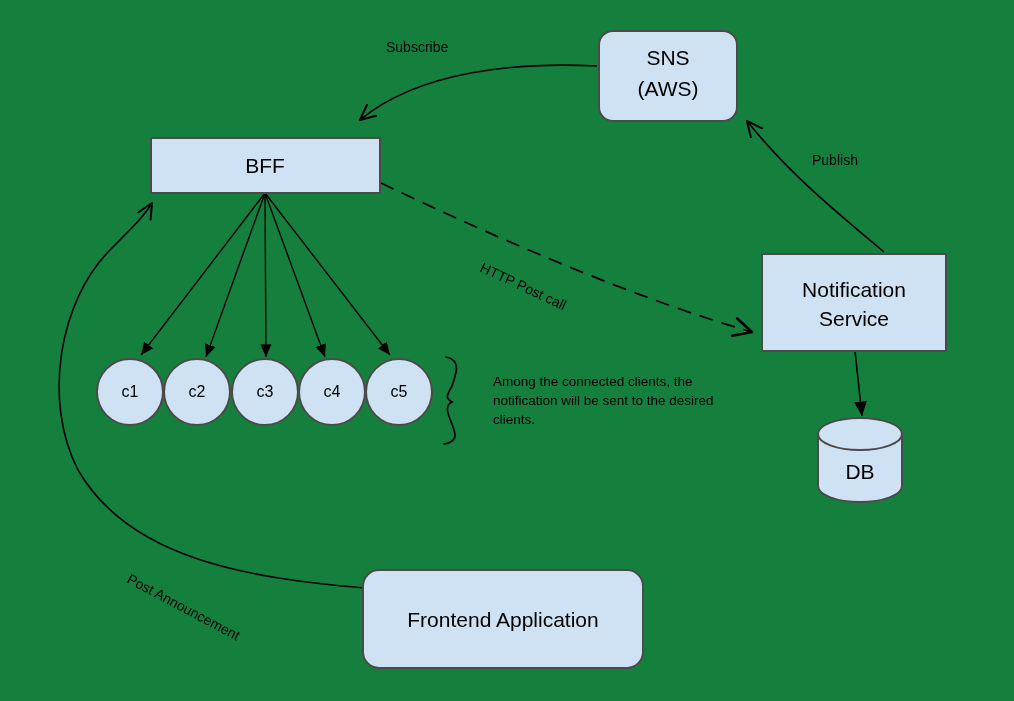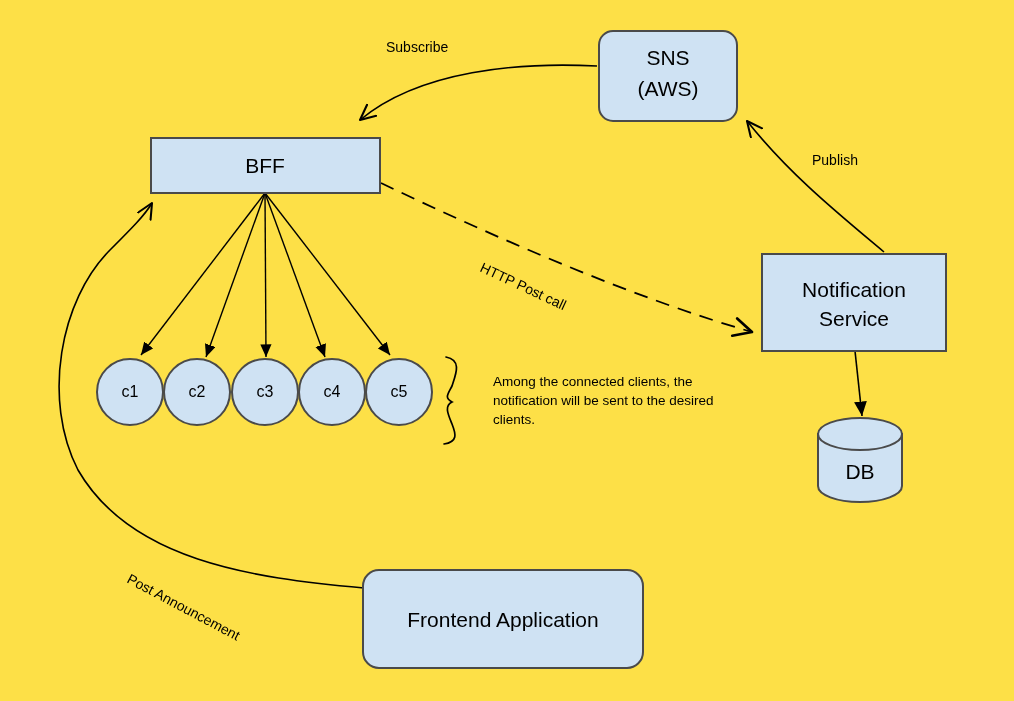--- a/index.html
+++ b/index.html
@@ -4,21 +4,21 @@
 <style>
   html, body {
     margin: 0;
     padding: 0;
     background: #ffffff;
   }
   #canvas {
     position: relative;
     width: 1014px;
     height: 701px;
-    background: #fde047;
+    background: #15803d;
     overflow: hidden;
     font-family: "Liberation Sans", sans-serif;
   }
   svg#diagram {
     position: absolute;
     top: 0;
     left: 0;
     width: 1014px;
     height: 701px;
   }

